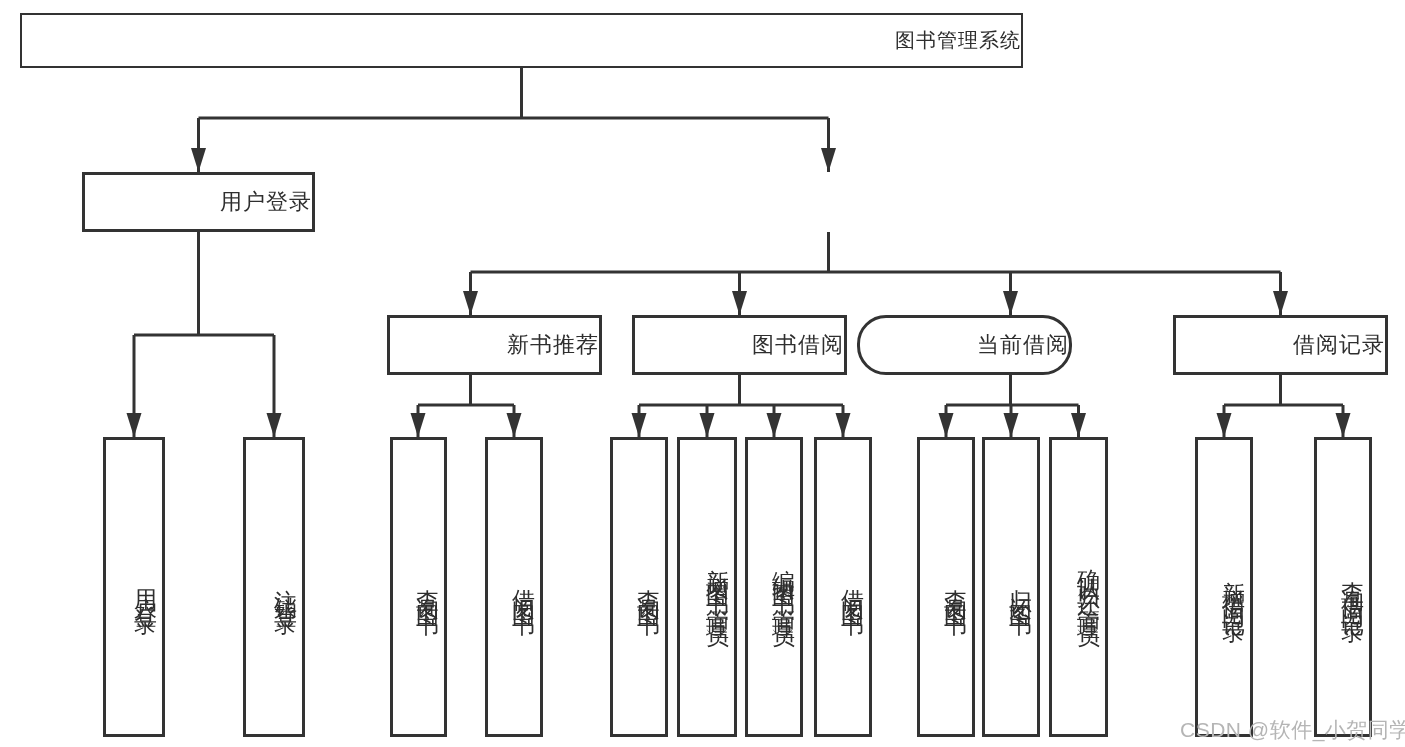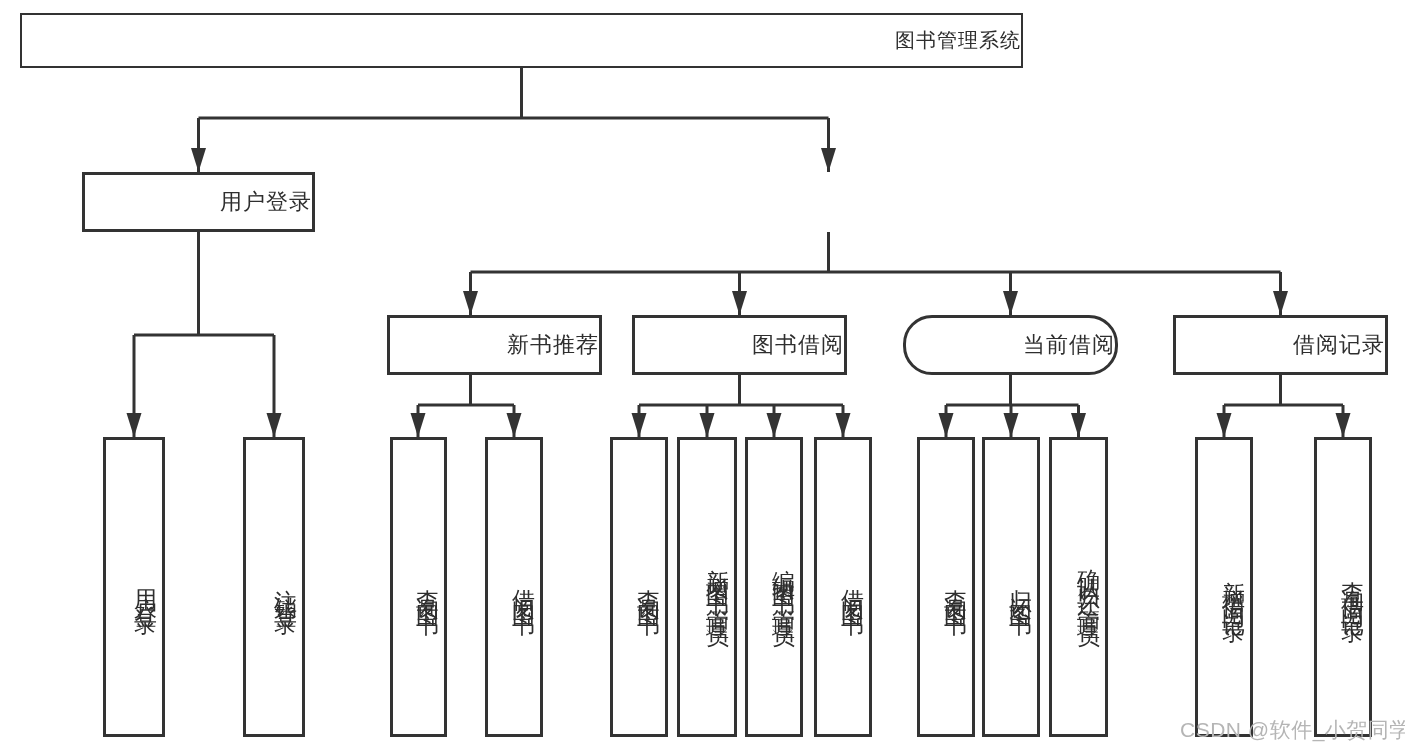--- a/index.html
+++ b/index.html
@@ -133,21 +133,21 @@
   <div class="node lvl2" style="left:82px;width:233px;">
     <span class="lbl">用户登录</span>
   </div>
 
   <div class="node lvl3" style="left:376px;margin-left:11px;">
     <span class="lbl">新书推荐</span>
   </div>
   <div class="node lvl3" style="left:632px;">
     <span class="lbl">图书借阅</span>
   </div>
-  <div class="node lvl3" style="left:903px;border-radius:29px;">
+  <div class="node lvl3" style="left:857px;border-radius:29px;">
     <span class="lbl">当前借阅</span>
   </div>
   <div class="node lvl3" style="left:1173px;">
     <span class="lbl">借阅记录</span>
   </div>
 
   <div class="node leaf" style="left:103px;width:62px;">
     <span class="lbl">用户登录</span>
   </div>
   <div class="node leaf" style="left:243px;width:62px;">

